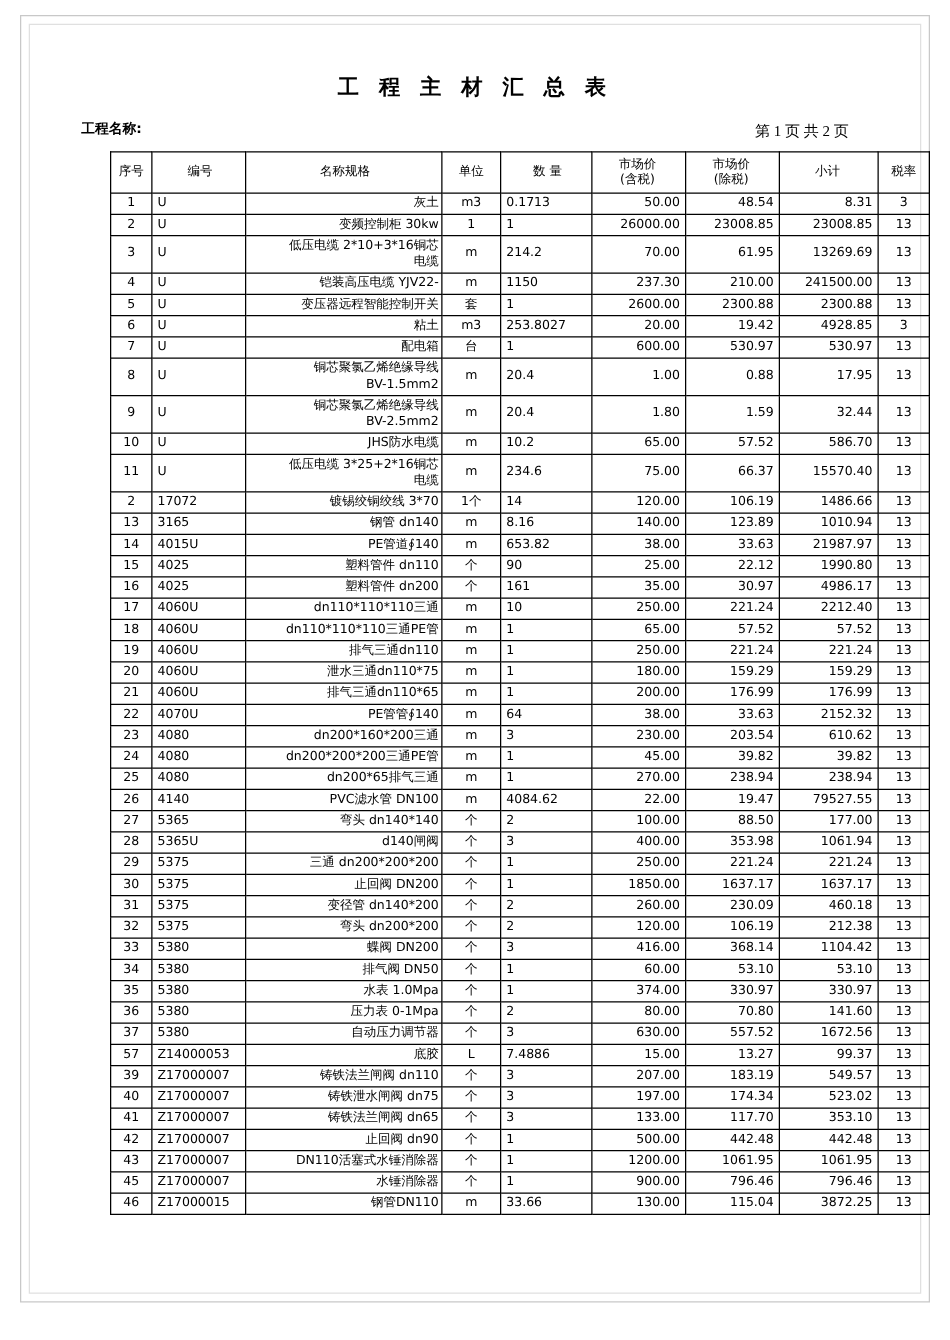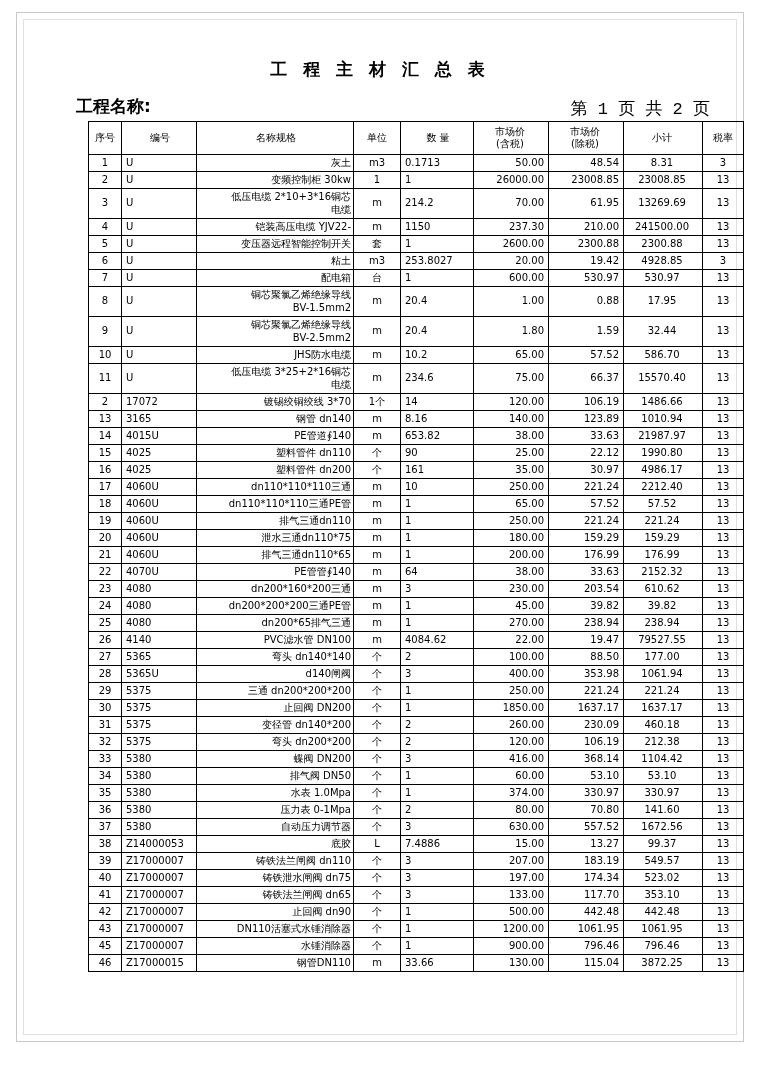--- a/index.html
+++ b/index.html
@@ -48,32 +48,32 @@
     color: #000;
     font-family: "DejaVu Sans", sans-serif;
   }
   .subhead {
     position: relative;
     height: 22px;
     margin-top: 14px;
   }
   .proj-name {
     position: absolute;
-    left: 52px;
+    left: 41px;
     top: 0;
-    font-size: 17px;
+    font-size: 11px;
     font-weight: bold;
     font-family: "DejaVu Sans", sans-serif;
   }
   .pageinfo {
     position: absolute;
-    right: 26px;
+    right: 57px;
     top: 2px;
-    font-size: 17px;
-    font-family: Liberation Mono, monospace;
+    font-size: 12px;
+    font-family: Liberation Serif, serif;
   }
   .table-wrap {
     margin: 4px 40px 0 64px;
   }
   table.main {
     border-collapse: collapse;
     width: 630px;
     table-layout: fixed;
     font-family: "DejaVu Sans", sans-serif;
   }
@@ -91,21 +91,21 @@
     font-weight: normal;
     height: 30px;
   }
   .c-idx    { width: 28px; text-align: center; }
   .c-code   { width: 68px; text-align: left; padding-left: 4px !important; }
   .c-name   { width: 150px; text-align: right; padding-left: 4px !important; }
   .c-unit   { width: 42px; text-align: center; }
   .c-qty    { width: 66px; text-align: left; padding-left: 4px !important; }
   .c-p1     { width: 68px; text-align: right; padding-right: 4px !important; }
   .c-p2     { width: 68px; text-align: right; padding-right: 4px !important; }
-  .c-sub    { width: 72px; text-align: center; padding-right: 4px !important; }
+  .c-sub    { width: 72px; text-align: right; padding-right: 4px !important; }
   .c-tax    { width: 36px; text-align: center; }
   tr.row { height: 17px; }
   tr.row.tall { height: 30px; }
   .hdr-two {
     display: block;
     line-height: 1.2;
   }
   .name-two {
     display: block;
     line-height: 1.25;
@@ -626,21 +626,21 @@
                   <span class="name-two">自动压力调节器</span>
                 </td>
                 <td class="c-unit">个</td>
                 <td class="c-qty">3</td>
                 <td class="c-p1">630.00</td>
                 <td class="c-p2">557.52</td>
                 <td class="c-sub">1672.56</td>
                 <td class="c-tax">13</td>
               </tr>
               <tr class="row">
-                <td class="c-idx">38</td>
+                <td class="c-idx">57</td>
                 <td class="c-code">Z14000053</td>
                 <td class="c-name">
                   <span class="name-two">底胶</span>
                 </td>
                 <td class="c-unit">L</td>
                 <td class="c-qty">7.4886</td>
                 <td class="c-p1">15.00</td>
                 <td class="c-p2">13.27</td>
                 <td class="c-sub">99.37</td>
                 <td class="c-tax">13</td>

